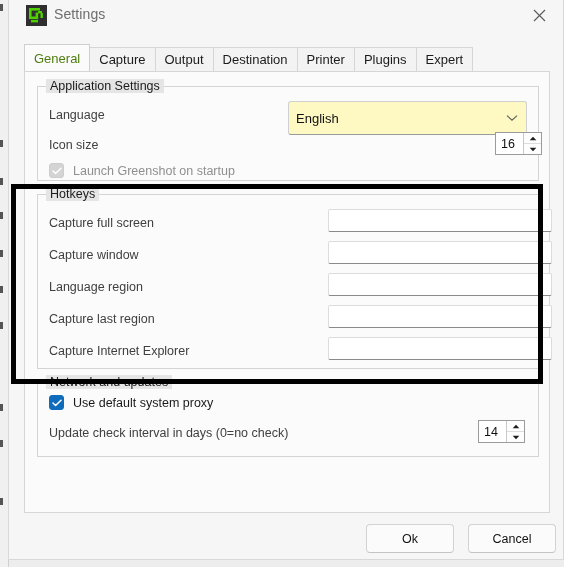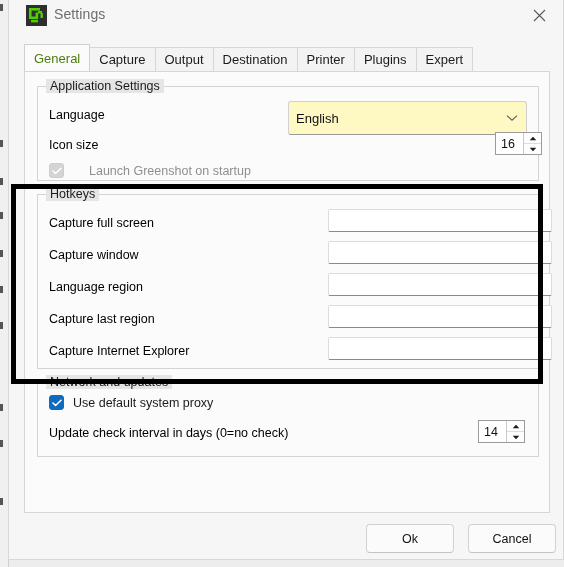--- a/index.html
+++ b/index.html
@@ -145,21 +145,21 @@
     color: #1b1b1b;
   }
 
   #grp-app      { left: 12px; top: 14px;  width: 502px; height: 95px; }
   #grp-hotkeys  { left: 12px; top: 122px; width: 502px; height: 175px; }
   #grp-network  { left: 12px; top: 310px; width: 502px; height: 75px; }
 
   .row-label {
     position: absolute;
     font-size: 12.5px;
-    color: #000000;
+    color: #404040;
     white-space: nowrap;
   }
 
   
   .combo {
     position: absolute;
     box-sizing: border-box;
     background: #fef9c3;
     border: 1px solid #d0d0d0;
     border-bottom-color: #9a9a9a;
@@ -364,21 +364,21 @@
                 </svg>
             </span>
             <span class="ab">
               <svg width="8" height="5" viewBox="0 0 8 5">
                   <path d="M4 4.3 L0.7 0.7 L7.3 0.7 Z" fill="#1c1c1c"></path>
                 </svg>
             </span>
           </span>
         </div>
 
-        <div class="cbrow" style="left:11px; top:76px;gap:16px;">
+        <div class="cbrow" style="left:11px; top:76px;">
           <span class="cbox disabled">
             <svg width="10" height="8" viewBox="0 0 10 8">
               <path d="M1 4 L3.6 6.5 L9 1.2" stroke="#ffffff" stroke-width="1.5" fill="none" stroke-linecap="round" stroke-linejoin="round"></path>
             </svg>
           </span>
           <span class="cb-label dim">Launch Greenshot on startup</span>
         </div>
       </div>
 
       <div class="group" id="grp-hotkeys">

